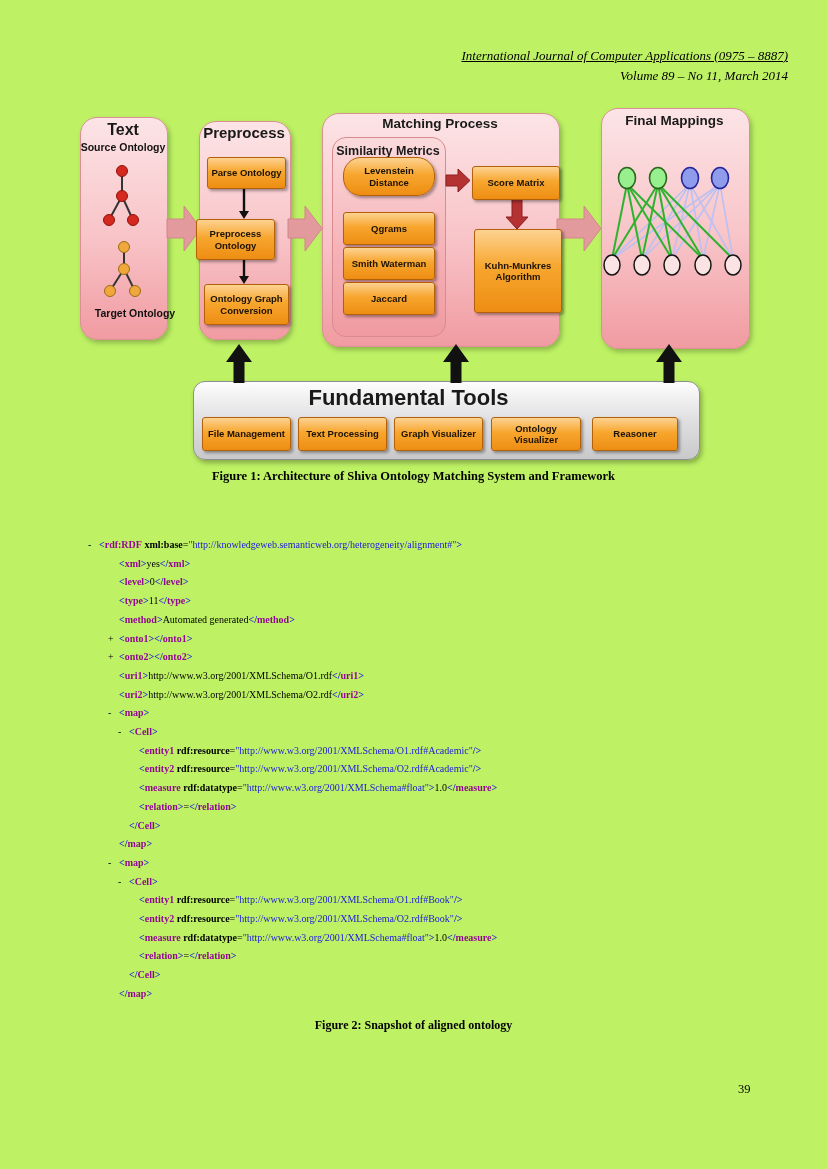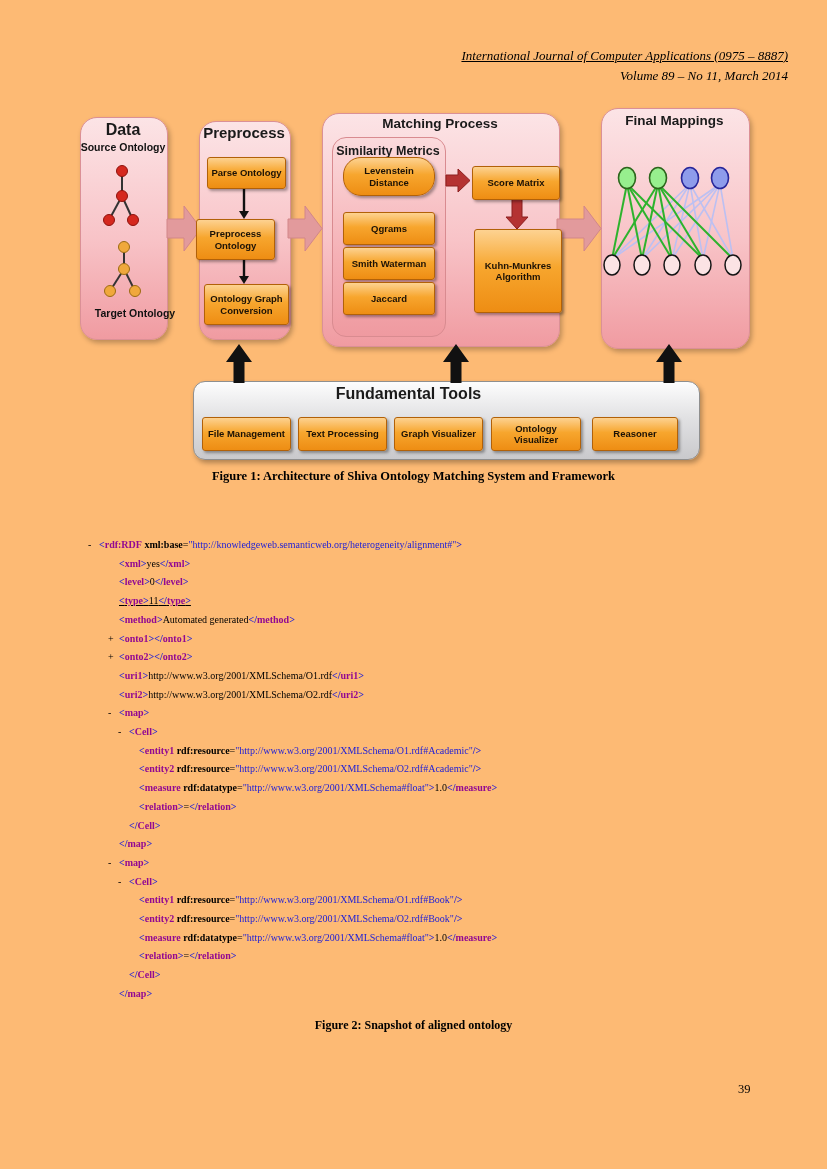--- a/index.html
+++ b/index.html
@@ -1,16 +1,16 @@
 <!DOCTYPE html>
 <html><head>
 <meta charset="utf-8">
 <style>
   html,body{margin:0;padding:0;background:#888;}
-  .page{position:relative;width:827px;height:1169px;background:#fdba74;margin:0 auto;overflow:hidden;
+  .page{position:relative;width:827px;height:1169px;background:#bef264;margin:0 auto;overflow:hidden;
         font-family:"Liberation Serif",serif;color:#000;}
   
   .header{position:absolute;top:46px;right:39px;text-align:right;font-style:italic;font-size:13px;line-height:20px;}
   .header .h1{text-decoration:underline;}
   
   .panel{position:absolute;border-radius:17px;border:1px solid #db9096;
          background:linear-gradient(180deg,#fce4e6 0%,#f8c3c7 55%,#f09ba1 100%);
          box-shadow:2px 3px 5px rgba(0,0,0,0.25);}
   .subpanel{position:absolute;border-radius:14px;border:1px solid #d98b90;
          background:linear-gradient(180deg,#fbdadc 0%,#f5b0b5 60%,#ef9aa0 100%);}
@@ -127,28 +127,28 @@
       <g stroke="#151515" stroke-width="1.5" fill="#fbe3e4">
         <ellipse cx="552" cy="165" rx="8" ry="10"></ellipse>
           <ellipse cx="582" cy="165" rx="8" ry="10"></ellipse>
         <ellipse cx="612" cy="165" rx="8" ry="10"></ellipse>
           <ellipse cx="643" cy="165" rx="8" ry="10"></ellipse>
         <ellipse cx="673" cy="165" rx="8" ry="10"></ellipse>
       </g>
     </g>
   </svg>
 
-  <div class="ptitle" style="left:80px;width:86px;top:121px;font-size:16px;">Data</div>
+  <div class="ptitle" style="left:80px;width:86px;top:121px;font-size:16px;">Text</div>
   <div class="plabel" style="left:80px;width:86px;top:141px;">Source Ontology</div>
   <div class="plabel" style="left:80px;width:110px;top:307px;">Target Ontology</div>
   <div class="ptitle" style="left:199px;width:90px;top:124px;font-size:15px;">Preprocess</div>
   <div class="ptitle" style="left:322px;width:236px;top:116px;font-size:13.5px;">Matching Process</div>
   <div class="ptitle" style="left:332px;width:112px;top:144px;font-size:12.5px;">Similarity Metrics</div>
   <div class="ptitle" style="left:601px;width:147px;top:113px;font-size:13.5px;">Final Mappings</div>
-  <div class="ptitle" style="left:193px;width:431px;top:385px;font-size:16px;">Fundamental Tools</div>
+  <div class="ptitle" style="left:193px;width:431px;top:385px;font-size:22px;">Fundamental Tools</div>
 
   <div class="obox" style="left:207px;top:157px;width:75px;height:28px;">Parse Ontology</div>
   <div class="obox" style="left:196px;top:219px;width:75px;height:37px;">Preprocess Ontology</div>
   <div class="obox" style="left:204px;top:284px;width:81px;height:37px;">Ontology Graph Conversion</div>
   <div class="obox" style="left:343px;top:157px;width:88px;height:35px;border-radius:18px;">Levenstein Distance</div>
   <div class="obox" style="left:343px;top:212px;width:88px;height:29px;">Qgrams</div>
   <div class="obox" style="left:343px;top:247px;width:88px;height:29px;">Smith Waterman</div>
   <div class="obox" style="left:343px;top:282px;width:88px;height:29px;">Jaccard</div>
   <div class="obox" style="left:472px;top:166px;width:84px;height:30px;">Score Matrix</div>
   <div class="obox" style="left:474px;top:229px;width:84px;height:80px;">Kuhn-Munkres Algorithm</div>
@@ -158,21 +158,21 @@
   <div class="obox" style="left:491px;top:417px;width:86px;height:30px;">Ontology Visualizer</div>
   <div class="obox" style="left:592px;top:417px;width:82px;height:30px;">Reasoner</div>
 
   <div class="caption" style="top:469px;font-size:12.5px;">Figure 1: Architecture of Shiva Ontology Matching System and Framework</div>
   <div class="caption" style="top:1018px;font-size:12px;">Figure 2: Snapshot of aligned ontology</div>
 
   <div class="xmlcode">
       <div class="code-line" style="padding-left: 0px;"><span class="code-marker">-</span><span class="tk-b">&lt;</span><span class="tk-t">rdf:RDF</span><span class="tk-x"> </span><span class="tk-a">xml:base</span><span class="tk-x">=</span><span class="tk-v">"http://knowledgeweb.semanticweb.org/heterogeneity/alignment#"</span><span class="tk-b">&gt;</span></div>
       <div class="code-line" style="padding-left: 20px;"><span class="code-marker"></span><span class="tk-b">&lt;</span><span class="tk-t">xml</span><span class="tk-b">&gt;</span><span class="tk-x">yes</span><span class="tk-b">&lt;/</span><span class="tk-t">xml</span><span class="tk-b">&gt;</span></div>
       <div class="code-line" style="padding-left: 20px;"><span class="code-marker"></span><span class="tk-b">&lt;</span><span class="tk-t">level</span><span class="tk-b">&gt;</span><span class="tk-x">0</span><span class="tk-b">&lt;/</span><span class="tk-t">level</span><span class="tk-b">&gt;</span></div>
-      <div class="code-line" style="padding-left: 20px; text-decoration: underline;"><span class="code-marker"></span><span class="tk-b">&lt;</span><span class="tk-t">type</span><span class="tk-b">&gt;</span><span class="tk-x">11</span><span class="tk-b">&lt;/</span><span class="tk-t">type</span><span class="tk-b">&gt;</span></div>
+      <div class="code-line" style="padding-left: 20px;"><span class="code-marker"></span><span class="tk-b">&lt;</span><span class="tk-t">type</span><span class="tk-b">&gt;</span><span class="tk-x">11</span><span class="tk-b">&lt;/</span><span class="tk-t">type</span><span class="tk-b">&gt;</span></div>
       <div class="code-line" style="padding-left: 20px;"><span class="code-marker"></span><span class="tk-b">&lt;</span><span class="tk-t">method</span><span class="tk-b">&gt;</span><span class="tk-x">Automated generated</span><span class="tk-b">&lt;/</span><span class="tk-t">method</span><span class="tk-b">&gt;</span></div>
       <div class="code-line" style="padding-left: 20px;"><span class="code-marker">+</span><span class="tk-b">&lt;</span><span class="tk-t">onto1</span><span class="tk-b">&gt;&lt;/</span><span class="tk-t">onto1</span><span class="tk-b">&gt;</span></div>
       <div class="code-line" style="padding-left: 20px;"><span class="code-marker">+</span><span class="tk-b">&lt;</span><span class="tk-t">onto2</span><span class="tk-b">&gt;&lt;/</span><span class="tk-t">onto2</span><span class="tk-b">&gt;</span></div>
       <div class="code-line" style="padding-left: 20px;"><span class="code-marker"></span><span class="tk-b">&lt;</span><span class="tk-t">uri1</span><span class="tk-b">&gt;</span><span class="tk-x">http://www.w3.org/2001/XMLSchema/O1.rdf</span><span class="tk-b">&lt;/</span><span class="tk-t">uri1</span><span class="tk-b">&gt;</span></div>
       <div class="code-line" style="padding-left: 20px;"><span class="code-marker"></span><span class="tk-b">&lt;</span><span class="tk-t">uri2</span><span class="tk-b">&gt;</span><span class="tk-x">http://www.w3.org/2001/XMLSchema/O2.rdf</span><span class="tk-b">&lt;/</span><span class="tk-t">uri2</span><span class="tk-b">&gt;</span></div>
       <div class="code-line" style="padding-left: 20px;"><span class="code-marker">-</span><span class="tk-b">&lt;</span><span class="tk-t">map</span><span class="tk-b">&gt;</span></div>
       <div class="code-line" style="padding-left: 30px;"><span class="code-marker">-</span><span class="tk-b">&lt;</span><span class="tk-t">Cell</span><span class="tk-b">&gt;</span></div>
       <div class="code-line" style="padding-left: 40px;"><span class="code-marker"></span><span class="tk-b">&lt;</span><span class="tk-t">entity1</span><span class="tk-x"> </span><span class="tk-a">rdf:resource</span><span class="tk-x">=</span><span class="tk-v">"http://www.w3.org/2001/XMLSchema/O1.rdf#Academic"</span><span class="tk-b">/&gt;</span></div>
       <div class="code-line" style="padding-left: 40px;"><span class="code-marker"></span><span class="tk-b">&lt;</span><span class="tk-t">entity2</span><span class="tk-x"> </span><span class="tk-a">rdf:resource</span><span class="tk-x">=</span><span class="tk-v">"http://www.w3.org/2001/XMLSchema/O2.rdf#Academic"</span><span class="tk-b">/&gt;</span></div>
       <div class="code-line" style="padding-left: 40px;"><span class="code-marker"></span><span class="tk-b">&lt;</span><span class="tk-t">measure</span><span class="tk-x"> </span><span class="tk-a">rdf:datatype</span><span class="tk-x">=</span><span class="tk-v">"http://www.w3.org/2001/XMLSchema#float"</span><span class="tk-b">&gt;</span><span class="tk-x">1.0</span><span class="tk-b">&lt;/</span><span class="tk-t">measure</span><span class="tk-b">&gt;</span></div>

